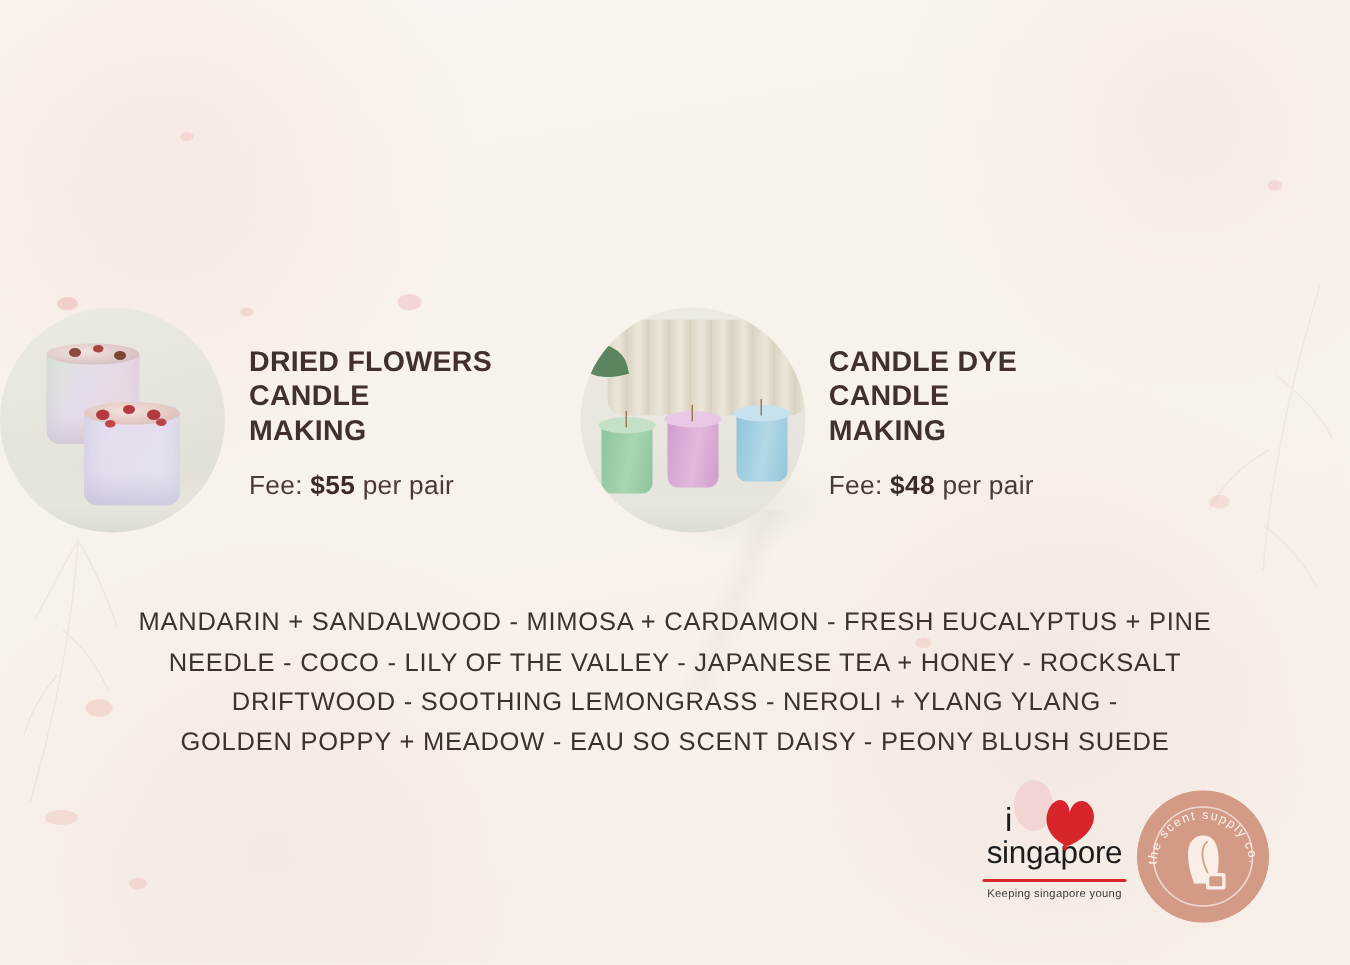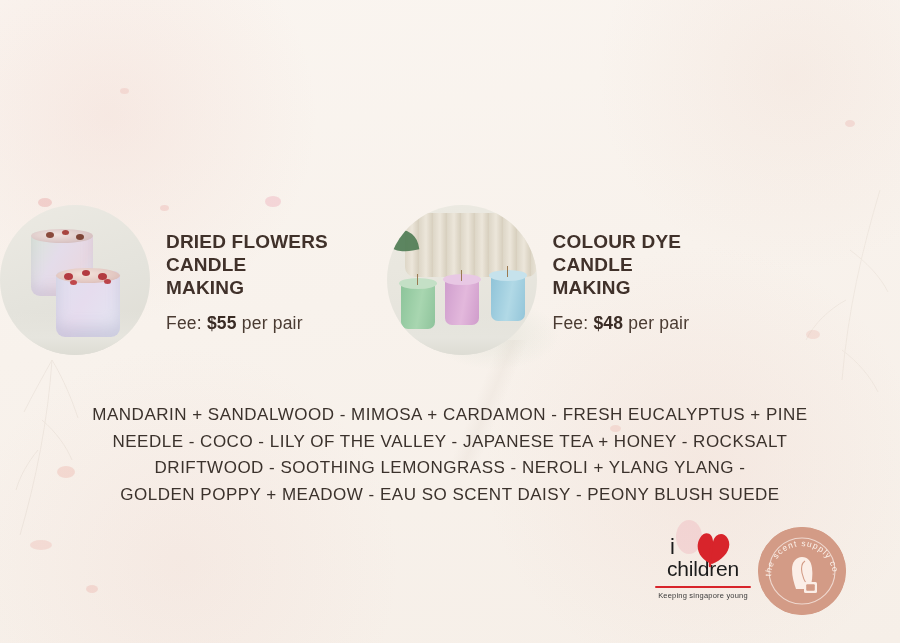--- a/index.html
+++ b/index.html
@@ -384,21 +384,21 @@
           <div class="rim"></div>
           <div class="wick"></div>
         </div>
         <div class="dyejar dye-blue">
           <div class="rim"></div>
           <div class="wick"></div>
         </div>
       </div>
       <div class="card-text">
         <div class="card-name">
-          <div>COLOUR DYE</div>
+          <div>CANDLE DYE</div>
           <div>CANDLE MAKING</div>
         </div>
         <div class="card-fee">
           <span>Fee:</span>
           <b>$48</b>
           <span>per pair</span>
         </div>
       </div>
     </div>
 
@@ -416,21 +416,21 @@
   <div class="logos">
 
     <div class="logo-children">
       <div class="lc-row">
         <span class="lc-i">i</span>
         <svg class="lc-butterfly" viewBox="0 0 40 40">
           <path d="M20 34 C8 30 2 18 8 8 C13 0 21 3 21 12 C23 3 32 1 36 9 C41 19 31 30 20 34 Z" fill="#d8242b"></path>
           <path d="M20 12 C19 20 18 28 18 36" stroke="#d8242b" stroke-width="2.4" fill="none" stroke-linecap="round"></path>
         </svg>
       </div>
-      <div class="lc-children">children</div>
+      <div class="lc-children">singapore</div>
       <div class="lc-rule"></div>
       <div class="lc-tag">Keeping singapore young</div>
     </div>
 
     <div class="logo-scent">
       <svg class="ls-svg" width="88" height="88" viewBox="0 0 88 88">
         <defs>
           <path id="arcTop" d="M 13 50 A 31 31 0 0 1 75 50" fill="none"></path>
         </defs>
         <circle cx="44" cy="44" r="44" fill="#d39b86"></circle>

